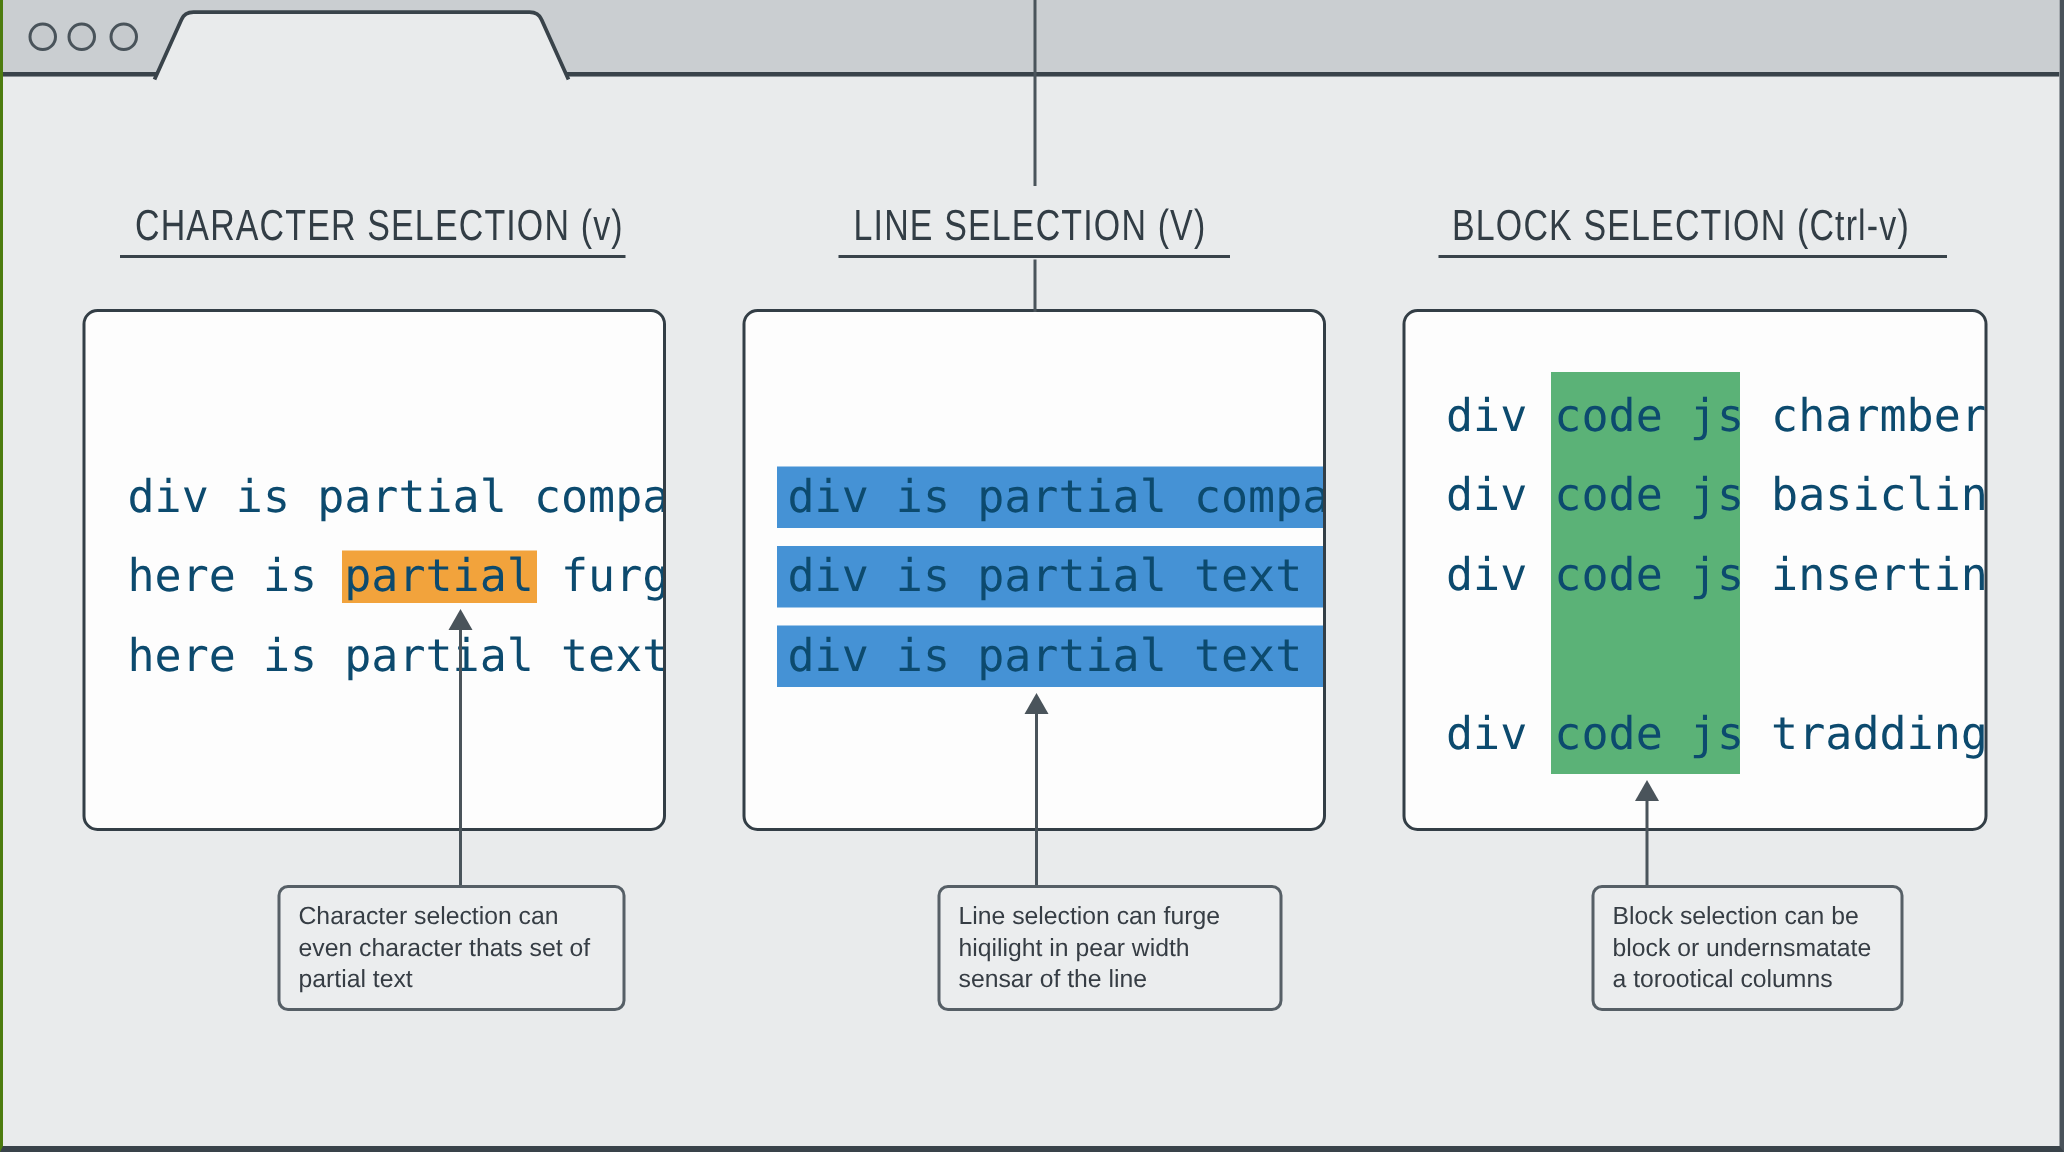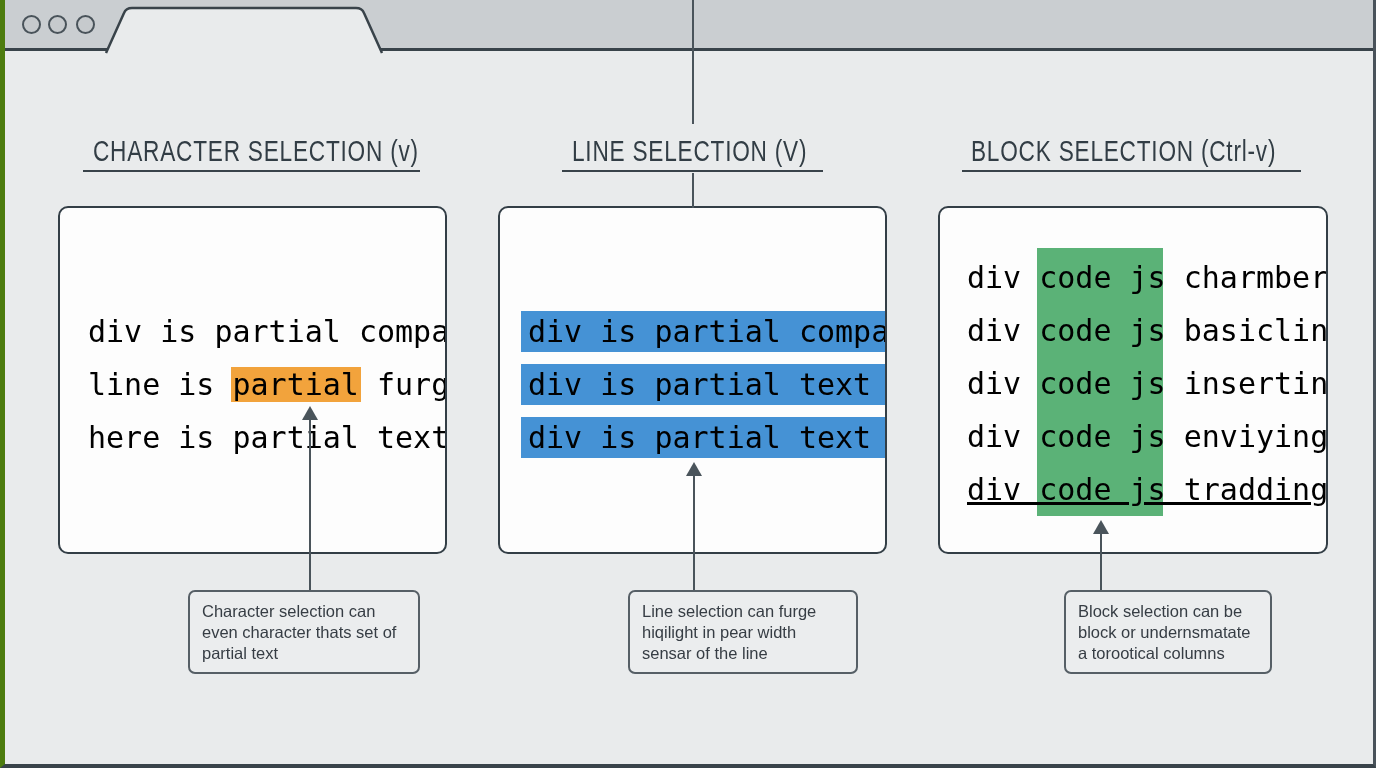--- a/index.html
+++ b/index.html
@@ -2,21 +2,21 @@
 <html style="--char-highlight: #F2A33C; --line-highlight: #4592D5; --block-highlight: #5BB277;"><head>
 <meta charset="utf-8">
 <style>
   * { margin:0; padding:0; box-sizing:border-box; }
   html,body { width:1376px; height:768px; }
   body { font-family:"Liberation Sans", sans-serif; background:#dfe2e4; }
 
   #frame {
     position:relative; width:1376px; height:768px;
     background:#e9ebec;
-    border-left:5px solid #4d7c0f; border-right:3px solid #49525a; border-bottom:4px solid #39434a;
+    border-left:2px solid #4d7c0f; border-right:3px solid #49525a; border-bottom:4px solid #39434a;
     overflow:hidden;
   }
 
   
   .topbar {
     position:absolute; left:0; top:0; width:100%; height:51px;
     background:#caced1; border-bottom:3px solid #39434a;
   }
   .tab-svg { position:absolute; left:0; top:0; }
   .win-btn {
@@ -43,25 +43,25 @@
 
   
   .panel {
     position:absolute; top:206px; height:348px;
     background:#fdfdfd; border:2px solid #333e46; border-radius:10px;
     overflow:hidden; z-index:2;
   }
   .code-line {
     position:absolute; left:28px; height:41px; line-height:41px;
     font-family:"DejaVu Sans Mono", monospace; font-size:30px;
-    color:#000000; white-space:pre; z-index:3;
+    color:#0c4a6e; white-space:pre; z-index:3;
   }
   .cl-1 { top:103px; } .cl-2 { top:156px; } .cl-3 { top:209px; }
   .bl-1 { top:49px; }  .bl-2 { top:102px; } .bl-3 { top:155px; }
-  .bl-4 { top:208px; } .bl-5 { top:261px;text-decoration:underline; }
+  .bl-4 { top:208px; } .bl-5 { top:261px; }
   .hl-char { background:var(--char-highlight,#F2A33C); padding:0 2px; margin:0 -2px; }
   .hl-char:empty { padding:0; margin:0; }
   .blue-bar {
     position:absolute; left:21px; right:0; height:41px;
     background:var(--line-highlight,#4592D5); z-index:1;
   }
   .bb-1 { top:103px; } .bb-2 { top:156px; } .bb-3 { top:209px; }
   .green-block {
     position:absolute; left:97px; top:40px; width:126px; height:268px;
     background:var(--block-highlight,#5BB277); z-index:1;
@@ -94,39 +94,38 @@
 
   <div class="col-title" style="left:88px;">CHARACTER SELECTION (v)</div>
   <div class="col-title" style="left:567px;">LINE SELECTION (V)</div>
   <div class="col-title" style="left:966px;">BLOCK SELECTION (Ctrl-v)</div>
   <div class="title-rule" style="left:78px;  width:337px;"></div>
   <div class="title-rule" style="left:557px; width:261px;"></div>
   <div class="title-rule" style="left:957px; width:339px;"></div>
 
   <div class="panel" style="left:53px; width:389px;">
     <div class="code-line cl-1"><span>div is partial compa</span><span class="hl-char"></span><span></span></div>
-    <div class="code-line cl-2"><span>line is </span><span class="hl-char">partial</span><span> furge</span></div>
+    <div class="code-line cl-2"><span>here is </span><span class="hl-char">partial</span><span> furge</span></div>
     <div class="code-line cl-3"><span>here is partial text</span><span class="hl-char"></span><span></span></div>
   </div>
 
   <div class="panel" style="left:493px; width:389px;">
     <div class="blue-bar bb-1"></div>
     <div class="blue-bar bb-2"></div>
     <div class="blue-bar bb-3"></div>
     <div class="code-line cl-1">div is partial compar</div>
     <div class="code-line cl-2">div is partial text</div>
     <div class="code-line cl-3">div is partial text</div>
   </div>
 
   <div class="panel" style="left:933px; width:390px;">
     <div class="green-block"></div>
     <div class="code-line bl-1" style="left:27px;">div code js charmber</div>
     <div class="code-line bl-2" style="left:27px;">div code js basicling</div>
     <div class="code-line bl-3" style="left:27px;">div code js inserting</div>
-    <div class="code-line bl-4" style="left:27px;">div code js enviying</div>
     <div class="code-line bl-5" style="left:27px;">div code js tradding</div>
   </div>
 
   <div class="arrow-head" style="left:297px; top:406px;"></div>
   <div class="vline" style="left:304px; top:419px; height:171px;"></div>
 
   <div class="arrow-head" style="left:681px; top:462px;"></div>
   <div class="vline" style="left:688px; top:475px; height:115px;"></div>
 
   <div class="arrow-head" style="left:1088px; top:520px;"></div>

